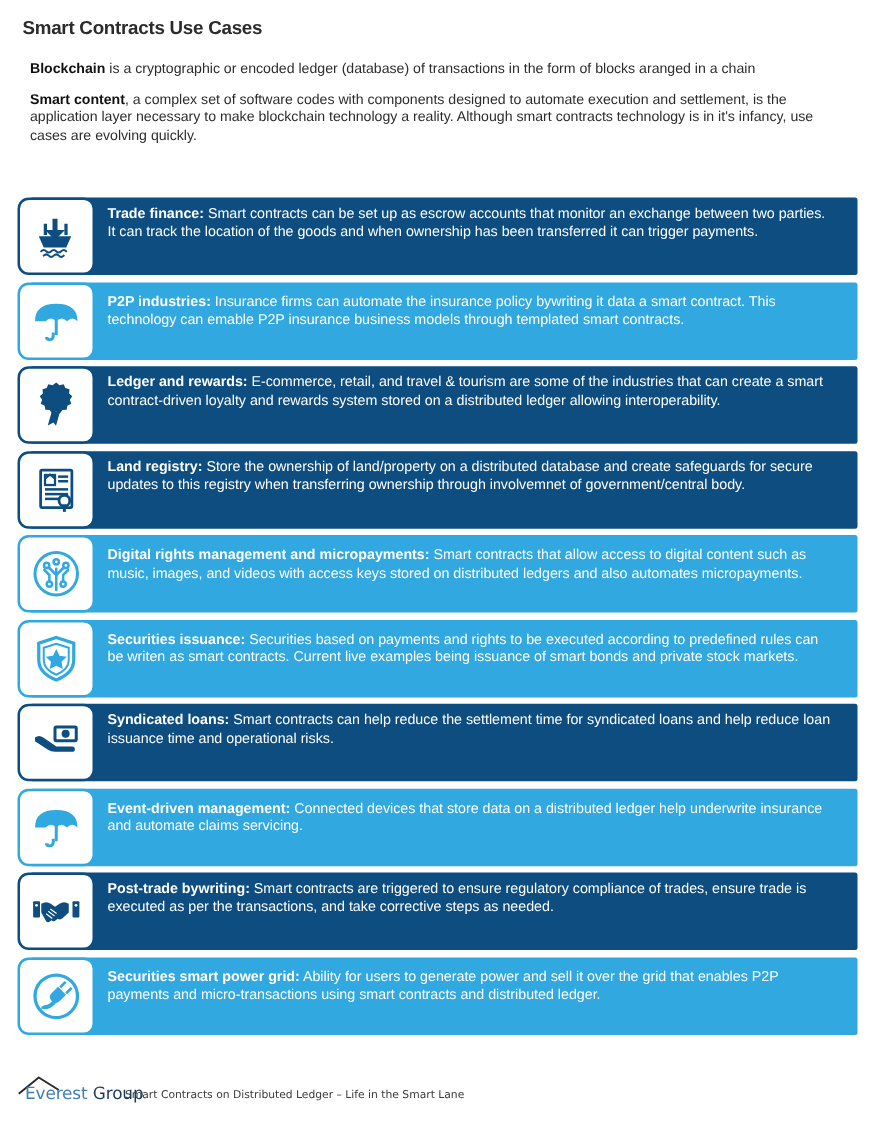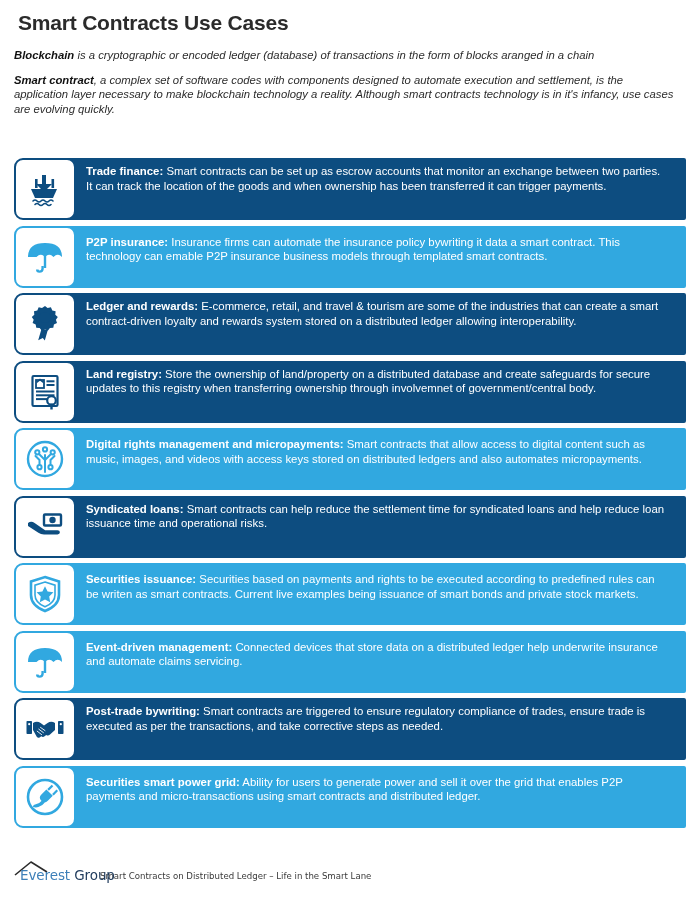--- a/index.html
+++ b/index.html
@@ -7,27 +7,27 @@
     width: 700px; height: 900px;
     background: #ffffff;
     font-family: "Liberation Sans", sans-serif;
     overflow: hidden;
   }
   .page { position: relative; width: 700px; height: 900px; background:#fff; }
 
   
   .header { padding: 10px 18px 0 18px; }
   .page-title {
-    font-size: 21px;
+    font-size: 15px;
     font-weight: bold;
     color: #2b2b2b;
     letter-spacing: -0.2px;
     line-height: 26px;
   }
-  .intro { padding: 12px 22px 0 14px; font-style: italic; }
+  .intro { padding: 12px 22px 0 24px; }
   .intro p {
     font-size: 11.3px;
     line-height: 14.2px;
     color: #2c2c2c;
     margin-bottom: 11px;
   }
   .intro p b { font-weight: bold; color:#111; }
 
   
   .rows { position: absolute; top: 158px; left: 14px; width: 672px; }
@@ -107,21 +107,21 @@
 
   <div class="header">
     <div class="page-title">Smart Contracts Use Cases</div>
   </div>
 
   <div class="intro">
     <p>
       <b>Blockchain</b><span> is a cryptographic or encoded ledger (database) of transactions in the form of blocks aranged in a chain</span>
     </p>
     <p>
-      <b>Smart contract</b><span>, a complex set of software codes with components designed to automate execution and settlement, is the application layer necessary to make blockchain technology a reality. Although smart contracts technology is in it's infancy, use cases are evolving quickly.</span>
+      <b>Smart content</b><span>, a complex set of software codes with components designed to automate execution and settlement, is the application layer necessary to make blockchain technology a reality. Although smart contracts technology is in it's infancy, use cases are evolving quickly.</span>
     </p>
   </div>
 
   <div class="rows">
 
     <div class="row dark">
       <div class="bar"></div>
       <div class="icon-box">
         <svg width="44" height="44" viewBox="0 0 44 44" aria-hidden="true">
           <g fill="#0d4d80">
@@ -147,21 +147,21 @@
       <div class="icon-box">
         <svg width="42" height="42" viewBox="0 0 42 42" aria-hidden="true">
           <g fill="#31a8e0">
             <path d="M4 21 q0 -14 17 -14 q17 0 17 14 q-4.2 -4.5 -8.5 0 q-4.2 -4.5 -8.5 0 q-4.2 -4.5 -8.5 0 Z"></path>
             <rect x="19.8" y="19" width="2.4" height="13"></rect>
             <path d="M19.8 30 v2.5 q0 4.2 -4.4 4.2 q-3.4 0 -3.4 -3.2 h2.6 q0 1.1 1.1 1.1 q1.7 0 1.7 -2.1 V30 z"></path>
           </g>
         </svg>
       </div>
       <div class="row-text">
-        <b>P2P insurance:</b><span> Insurance firms can automate the insurance policy bywriting it data a smart contract. This technology can emable P2P insurance business models through templated smart contracts.</span>
+        <b>P2P industries:</b><span> Insurance firms can automate the insurance policy bywriting it data a smart contract. This technology can emable P2P insurance business models through templated smart contracts.</span>
       </div>
     </div>
 
     <div class="row dark">
       <div class="bar"></div>
       <div class="icon-box">
         <svg width="42" height="42" viewBox="0 0 42 42" aria-hidden="true">
           <g fill="#0d4d80">
             <path d="M21 3 l2.6 2.1 3.3 -0.8 1.4 3.1 3.3 0.9 -0.3 3.4 2.5 2.3 -1.9 2.8 1.1 3.2 -3.1 1.5 -0.6 3.3 -3.4 0.2 -2.1 2.7 -3.0 -1.6 -3.0 1.6 -2.1 -2.7 -3.4 -0.2 -0.6 -3.3 -3.1 -1.5 1.1 -3.2 -1.9 -2.8 2.5 -2.3 -0.3 -3.4 3.3 -0.9 1.4 -3.1 3.3 0.8 z"></path>
             <path d="M17.6 25.5 l-3.4 11.8 4.6 -2.3 2.0 2.6 3.0 -10.6 z"></path>
@@ -216,45 +216,45 @@
             <circle cx="26.5" cy="29.2" r="2.1"></circle>
             <circle cx="21" cy="11.4" r="2.1"></circle>
           </g>
         </svg>
       </div>
       <div class="row-text">
         <b>Digital rights management and micropayments:</b><span> Smart contracts that allow access to digital content such as music, images, and videos with access keys stored on distributed ledgers and also automates micropayments.</span>
       </div>
     </div>
 
+    <div class="row light">
+      <div class="bar"></div>
+      <div class="icon-box">
+        <svg width="42" height="42" viewBox="0 0 42 42" aria-hidden="true">
+          <path d="M21 4 L35 8.5 V22 q0 10.5 -14 16 Q7 32.5 7 22 V8.5 z" fill="none" stroke="#31a8e0" stroke-width="2.6"></path>
+          <path d="M21 9 L31 12.2 V22 q0 7.6 -10 11.8 Q11 29.6 11 22 V12.2 z" fill="none" stroke="#31a8e0" stroke-width="1.6"></path>
+          <path d="M21 13.2 l2.6 5.3 5.8 0.85 -4.2 4.1 1 5.8 -5.2 -2.75 -5.2 2.75 1 -5.8 -4.2 -4.1 5.8 -0.85 z" fill="#31a8e0"></path>
+        </svg>
+      </div>
+      <div class="row-text">
+        <b>Securities issuance:</b><span> Securities based on payments and rights to be executed according to predefined rules can be writen as smart contracts. Current live examples being issuance of smart bonds and private stock markets.</span>
+      </div>
+    </div>
+
     <div class="row dark">
       <div class="bar"></div>
       <div class="icon-box">
         <svg width="42" height="42" viewBox="0 0 42 42" aria-hidden="true">
           <rect x="20" y="8.5" width="17" height="11" rx="1" fill="none" stroke="#0d4d80" stroke-width="2.4"></rect>
           <circle cx="28.5" cy="14" r="3.2" fill="#0d4d80"></circle>
           <path d="M4 17 q3.2 -2.6 6.6 0 l10.5 7.2 h12.4 q2.4 0 2.4 2.1 q0 2.1 -2.4 2.1 H20 q-3.2 0 -5.6 -1.7 L4 20 z" fill="#0d4d80"></path>
         </svg>
       </div>
       <div class="row-text">
         <b>Syndicated loans:</b><span> Smart contracts can help reduce the settlement time for syndicated loans and help reduce loan issuance time and operational risks.</span>
-      </div>
-    </div>
-
-    <div class="row light">
-      <div class="bar"></div>
-      <div class="icon-box">
-        <svg width="42" height="42" viewBox="0 0 42 42" aria-hidden="true">
-          <path d="M21 4 L35 8.5 V22 q0 10.5 -14 16 Q7 32.5 7 22 V8.5 z" fill="none" stroke="#31a8e0" stroke-width="2.6"></path>
-          <path d="M21 9 L31 12.2 V22 q0 7.6 -10 11.8 Q11 29.6 11 22 V12.2 z" fill="none" stroke="#31a8e0" stroke-width="1.6"></path>
-          <path d="M21 13.2 l2.6 5.3 5.8 0.85 -4.2 4.1 1 5.8 -5.2 -2.75 -5.2 2.75 1 -5.8 -4.2 -4.1 5.8 -0.85 z" fill="#31a8e0"></path>
-        </svg>
-      </div>
-      <div class="row-text">
-        <b>Securities issuance:</b><span> Securities based on payments and rights to be executed according to predefined rules can be writen as smart contracts. Current live examples being issuance of smart bonds and private stock markets.</span>
       </div>
     </div>
 
     <div class="row light">
       <div class="bar"></div>
       <div class="icon-box">
         <svg width="42" height="42" viewBox="0 0 42 42" aria-hidden="true">
           <g fill="#31a8e0">
             <path d="M4 21 q0 -14 17 -14 q17 0 17 14 q-4.2 -4.5 -8.5 0 q-4.2 -4.5 -8.5 0 q-4.2 -4.5 -8.5 0 Z"></path>
             <rect x="19.8" y="19" width="2.4" height="13"></rect>

